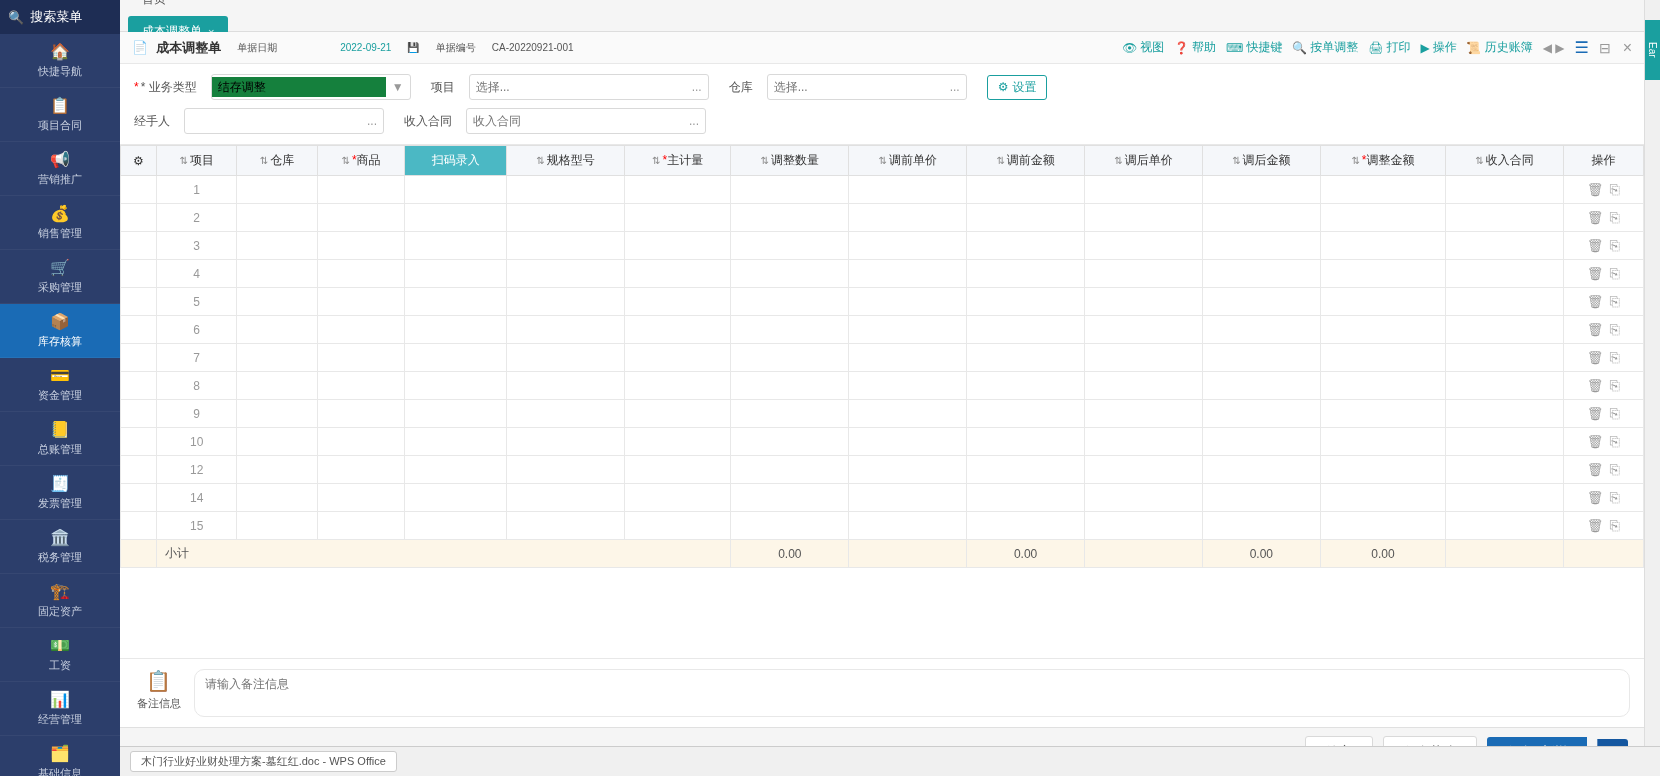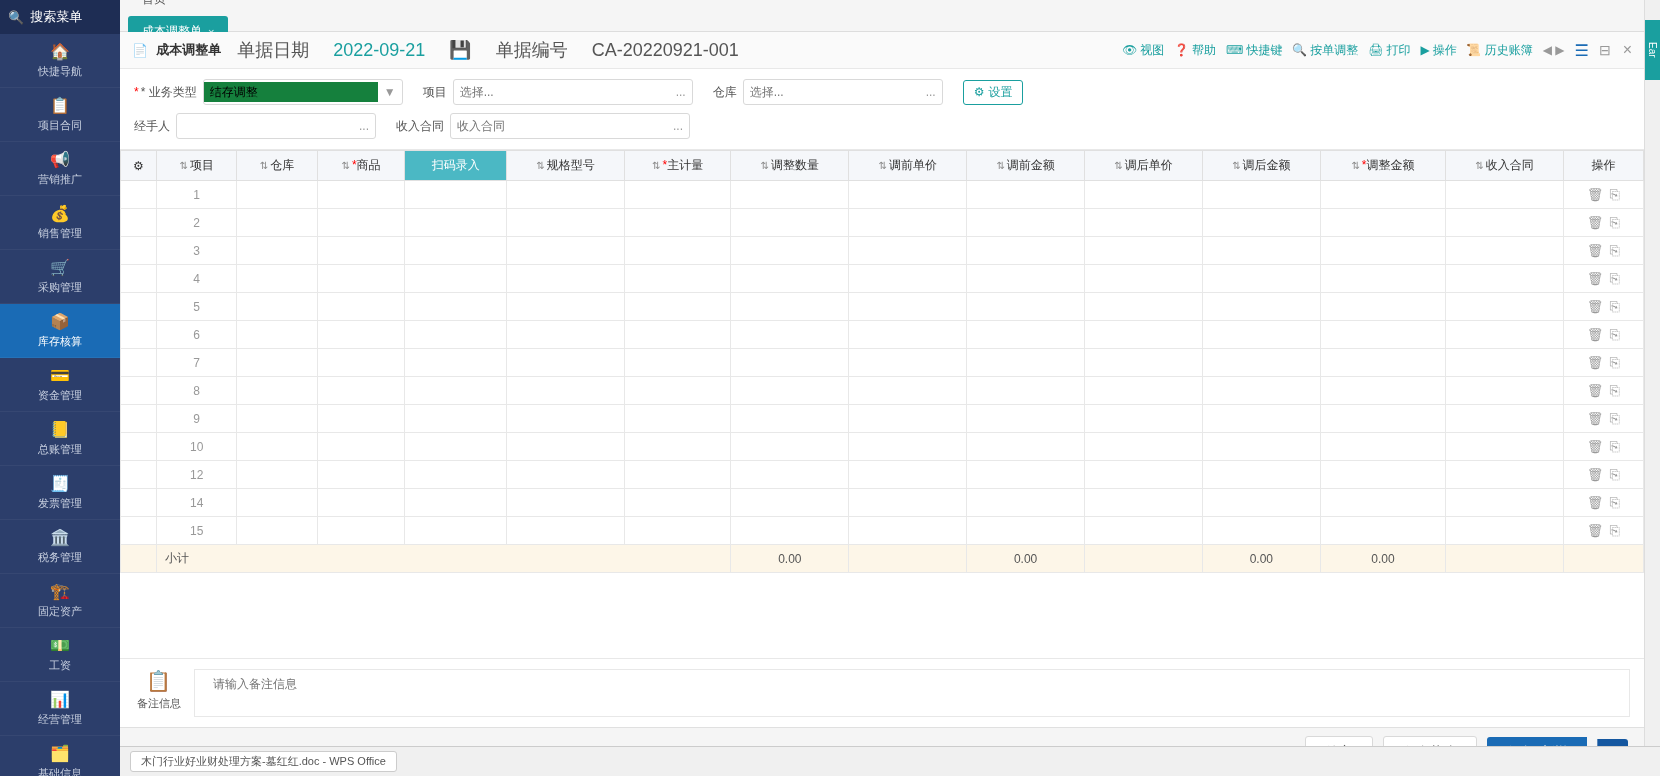--- a/index.html
+++ b/index.html
@@ -101,23 +101,23 @@
       display: flex;
       align-items: center;
       gap: 8px;
       font-size: 13px;
       font-weight: bold;
       color: #333;
     }
     .top-bar-meta {
       display: flex;
       align-items: center;
-      gap: 24px;
+      gap: 16px;
       margin-left: 16px;
-      font-size: 18px;
+      font-size: 10px;
       color: #555;
     }
     .top-bar-actions {
       margin-left: auto;
       display: flex;
       align-items: center;
       gap: 10px;
       font-size: 12px;
       color: #1a9f9f;
     }
@@ -139,21 +139,21 @@
       border-bottom: 1px solid #e8e8e8;
     }
     .form-row {
       display: flex;
       align-items: center;
       gap: 20px;
     }
     .form-field {
       display: flex;
       align-items: center;
-      gap: 6px;
+      gap: 14px;
     }
     .form-label {
       font-size: 12px;
       color: #555;
       white-space: nowrap;
     }
     .form-label.required::before {
       content: '*';
       color: red;
       margin-right: 2px;
@@ -248,22 +248,22 @@
       gap: 3px;
       color: #555;
       font-size: 11px;
       cursor: pointer;
       min-width: 50px;
     }
     .notes-icon-img { font-size: 20px; color: #1a9f9f; }
     .notes-input {
       flex: 1;
       border: 1px solid #e8e8e8;
-      border-radius: 0;
-      padding: 6px 18px;
+      border-radius: 10px;
+      padding: 6px 10px;
       font-size: 12px;
       color: #ccc;
       height: 48px;
       resize: none;
       outline: none;
     }
 
     
     .footer-bar {
       background: #f5f5f5;
@@ -448,21 +448,21 @@
 
   <div class="content-area">
 
     <div class="top-bar">
       <div class="top-bar-title">
         <span>📄</span>
         <span>成本调整单</span>
       </div>
       <div class="top-bar-meta">
         <span>单据日期</span>
-        <span style="color:#1a9f9f;">2022-09-21</span>
+        <span style="color:#1a9f9f;margin-left:47px;">2022-09-21</span>
         <span style="color:#999;">💾</span>
         <span>单据编号</span>
         <span>CA-20220921-001</span>
       </div>
       <div class="top-bar-actions">
         <span>👁 <span>视图</span></span>
         <span>❓ <span>帮助</span></span>
         <span>⌨ <span>快捷键</span></span>
         <span>🔍 <span>按单调整</span></span>
         <span>🖨 <span>打印</span></span>

